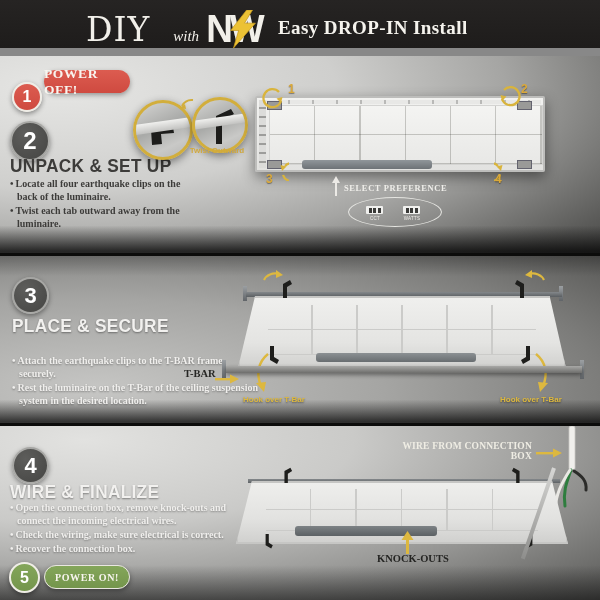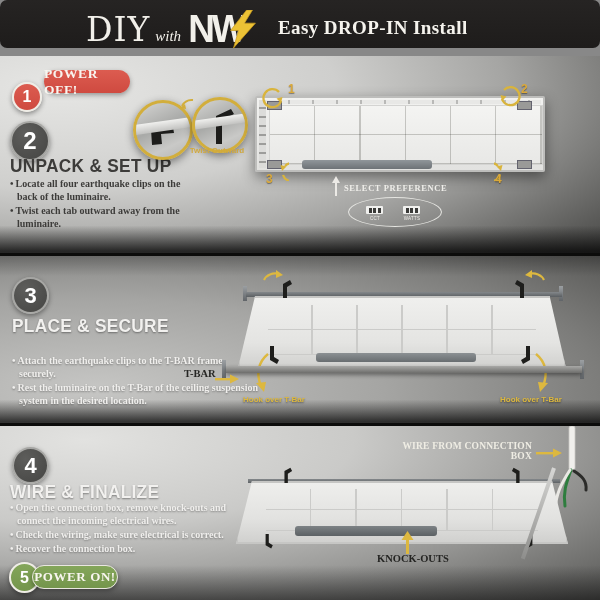--- a/index.html
+++ b/index.html
@@ -2,24 +2,24 @@
 <html><head>
 <meta charset="utf-8">
 <style>
   html,body{margin:0;padding:0;background:#333;}
   .canvas{position:relative;width:600px;height:600px;overflow:hidden;
           font-family:"Liberation Sans",sans-serif;background:#888;}
   .abs{position:absolute;}
 
   
   .header{position:absolute;left:0;top:0;width:600px;height:48px;
-          background:linear-gradient(#262423,#1e1c1b);border-radius:7px;}
+          background:linear-gradient(#262423,#1e1c1b);}
   .brand{position:absolute;left:86px;top:8px;height:44px;display:flex;align-items:baseline;color:#f2f0ea;}
   .brand-diy{font-family:"DejaVu Serif",serif;font-size:33px;letter-spacing:1px;}
-  .brand-with{font-family:"Liberation Serif",serif;font-style:italic;font-size:15px;margin:0 7px 0 5px;}
+  .brand-with{font-family:"Liberation Serif",serif;font-style:italic;font-size:15px;margin:0 7px 0 23px;}
   .brand-nw{font-family:"Liberation Sans",sans-serif;font-weight:bold;font-size:37px;letter-spacing:-3px;
             transform:scaleY(1.05);}
   .bolt{position:absolute;left:228px;top:10px;}
   .header-title{position:absolute;left:278px;top:17px;font-family:"Liberation Serif",serif;
             font-weight:bold;font-size:19px;color:#f5f3ed;letter-spacing:.4px;}
 
   
   .sec-a{position:absolute;left:0;top:56px;width:600px;height:197px;
      background:
       linear-gradient(to bottom,rgba(0,0,0,0) 86%,rgba(8,8,8,.8) 99%),
@@ -44,21 +44,21 @@
   .pill{border-radius:13px;display:flex;align-items:center;justify-content:center;
         font-family:"Liberation Serif",serif;font-weight:bold;color:#f8f5ef;letter-spacing:.6px;
         box-shadow:0 2px 5px rgba(0,0,0,.35);}
 
   .step1-circle{left:12px;top:82px;width:26px;height:26px;font-size:16px;}
   .step1-pill{left:44px;top:70px;width:86px;height:23px;font-size:13.5px;background:linear-gradient(#dc5c50,#cf4a40);}
   .step2-circle{left:10px;top:121px;width:36px;height:36px;font-size:24px;}
   .step3-circle{left:12px;top:277px;width:33px;height:33px;font-size:22px;}
   .step4-circle{left:12px;top:447px;width:33px;height:33px;font-size:22px;}
   .step5-circle{left:9px;top:562px;width:27px;height:27px;font-size:16px;}
-  .step5-pill{left:32px;top:565px;width:84px;height:22px;font-size:13px;background:linear-gradient(#84a65a,#74954c);
+  .step5-pill{left:44px;top:565px;width:84px;height:22px;font-size:10px;background:linear-gradient(#84a65a,#74954c);
               border:1.5px solid #e9e7e0;}
 
   .sec-title{position:absolute;font-weight:800;letter-spacing:.3px;transform:scaleX(.96);transform-origin:left;}
   .title-dark{color:#3d3c3a;}
   .title-light{color:#f2f1ef;text-shadow:0 1px 2px rgba(0,0,0,.4);}
   .t2{left:10px;top:156px;font-size:18px;}
   .t3{left:12px;top:316px;font-size:18px;}
   .t4{left:10px;top:482px;font-size:18px;}
 
   .bullets{position:absolute;font-family:"Liberation Serif",serif;font-weight:bold;line-height:1.3;}

